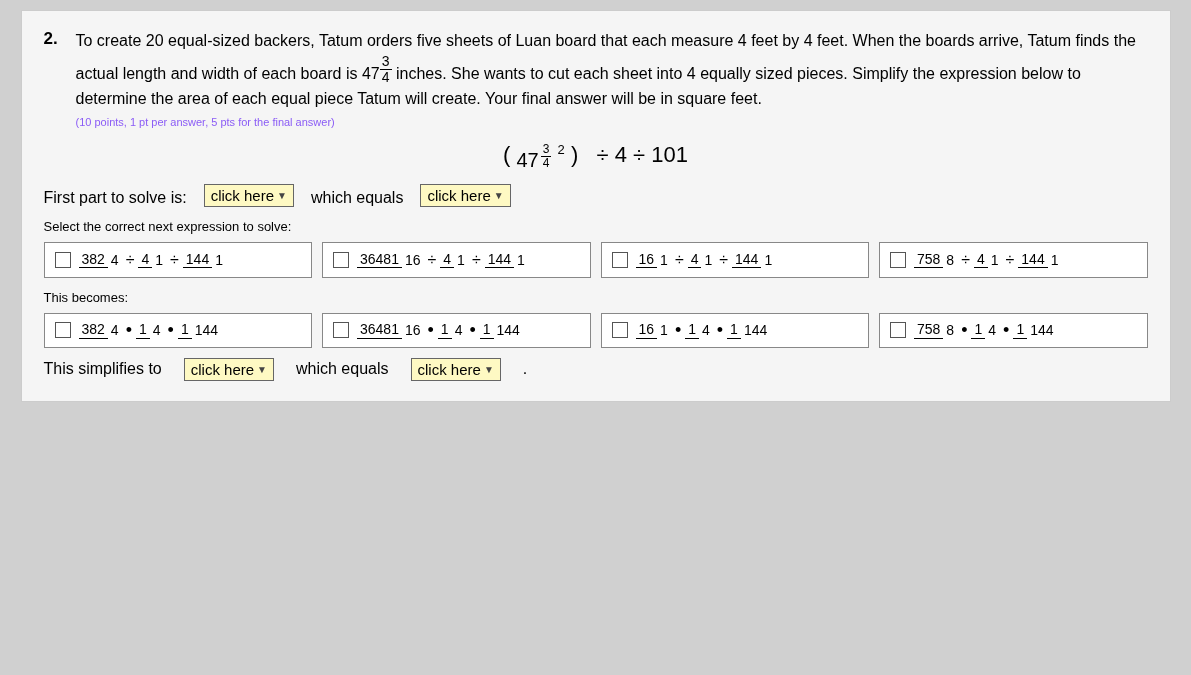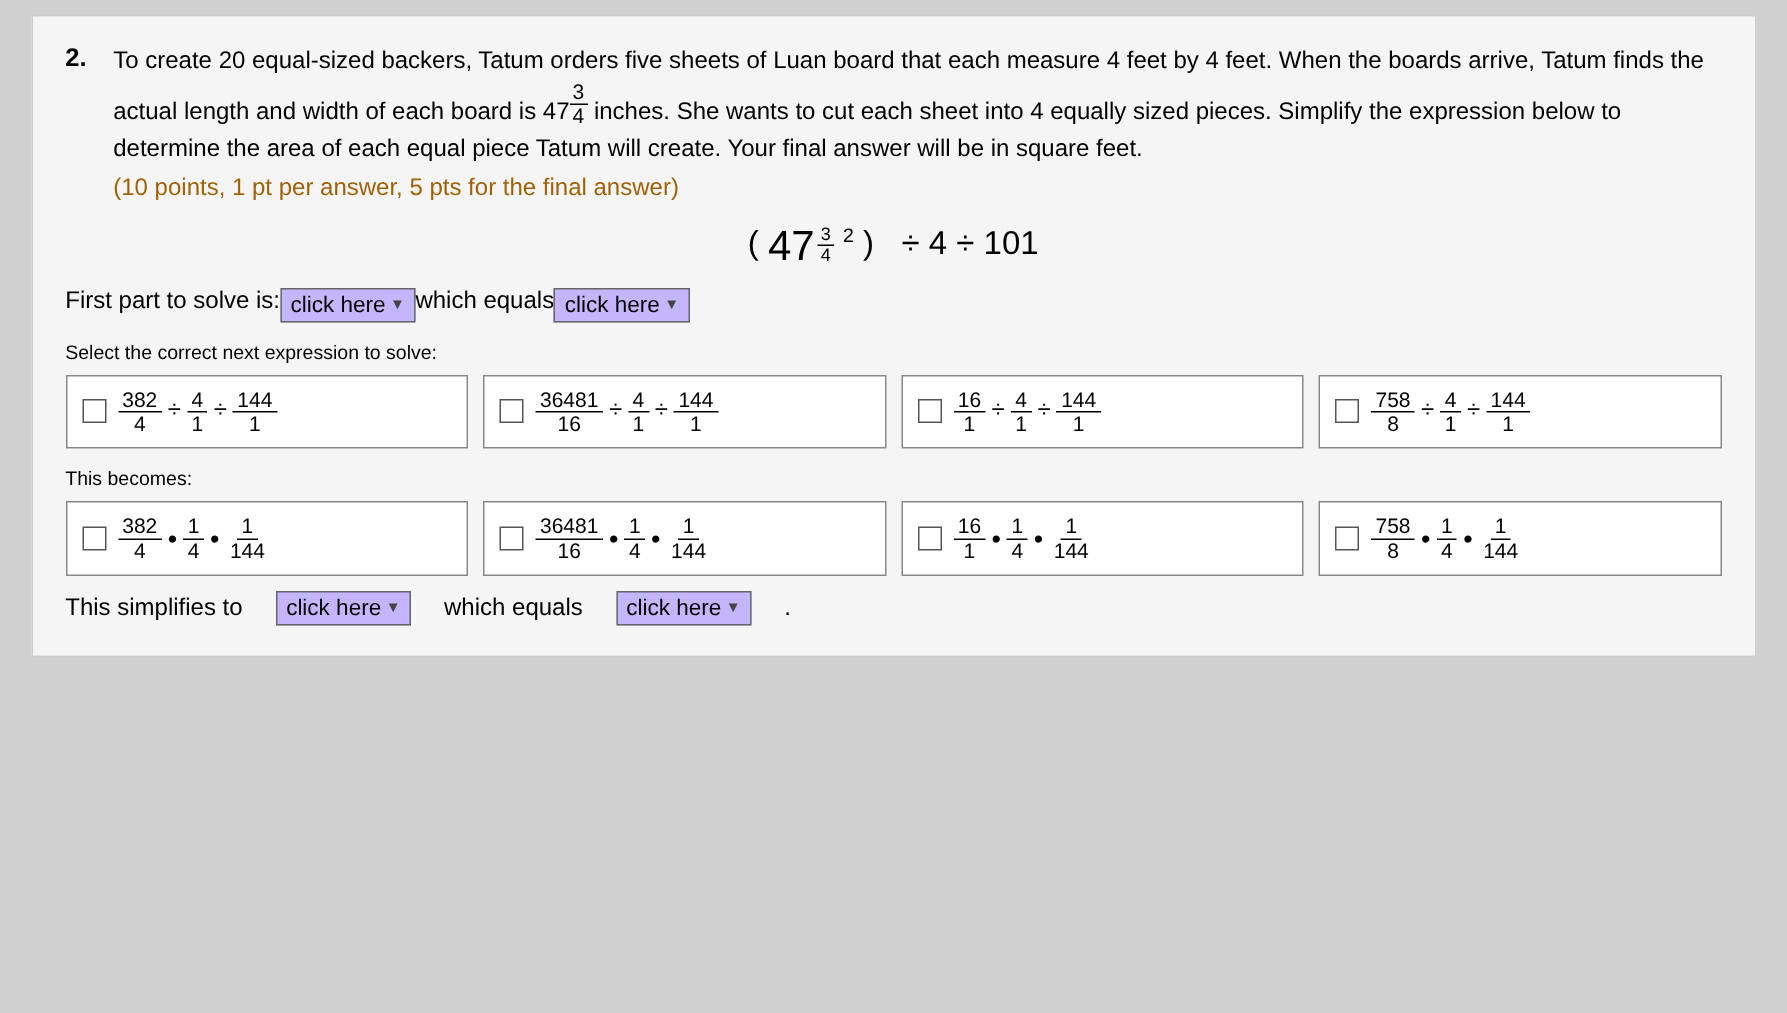--- a/index.html
+++ b/index.html
@@ -27,22 +27,22 @@
     .problem-number {
       font-weight: bold;
       font-size: 17px;
       min-width: 22px;
     }
     .problem-text {
       font-size: 16px;
       line-height: 1.55;
     }
     .points-note {
-      color: #a16207;
-      font-size: 16px;
+      color: #8b5cf6;
+      font-size: 11px;
       margin-left: 32px;
       margin-bottom: 10px;
     }
     .formula-line {
       text-align: center;
       font-size: 22px;
       margin: 14px 0 14px 0;
     }
     .frac {
       display: inline-flex;
@@ -59,21 +59,21 @@
     .frac .den {
       padding: 0 2px;
     }
     .mixed {
       display: inline-flex;
       align-items: flex-end;
       gap: 2px;
       vertical-align: middle;
     }
     .mixed .whole {
-      font-size: 28px;
+      font-size: 20px;
       line-height: 1;
     }
     .mixed .frac-part {
       display: inline-flex;
       flex-direction: column;
       align-items: center;
       font-size: 12px;
       line-height: 1.1;
     }
     .mixed .frac-part .num {
@@ -84,30 +84,30 @@
       padding: 0 2px;
     }
     .superscript {
       vertical-align: super;
       font-size: 13px;
     }
     .solve-line {
       font-size: 16px;
       margin: 8px 0 8px 0;
       display: flex;
-      align-items: flex-start;
-      gap: 0;
+      align-items: flex-end;
+      gap: 17px;
       flex-wrap: wrap;
     }
     .dropdown-btn {
       display: inline-flex;
       align-items: center;
       gap: 3px;
       border: 1px solid #666;
-      background: #c4b5fd;
+      background: #fef9c3;
       padding: 2px 6px;
       font-size: 15px;
       cursor: pointer;
       min-width: 90px;
     }
     .dropdown-arrow {
       font-size: 10px;
       color: #444;
     }
     .section-label {
@@ -138,21 +138,21 @@
       cursor: pointer;
     }
     .option-expr {
       display: flex;
       align-items: center;
       gap: 4px;
       font-size: 14px;
     }
     .big-frac {
       display: inline-flex;
-      flex-direction: column;
+      flex-direction: row;
       align-items: center;
       vertical-align: middle;
       line-height: 1.1;
       justify-content: center;
     }
     .big-frac .num {
       border-bottom: 1px solid #000;
       padding: 0 3px;
       font-size: 14px;
     }

